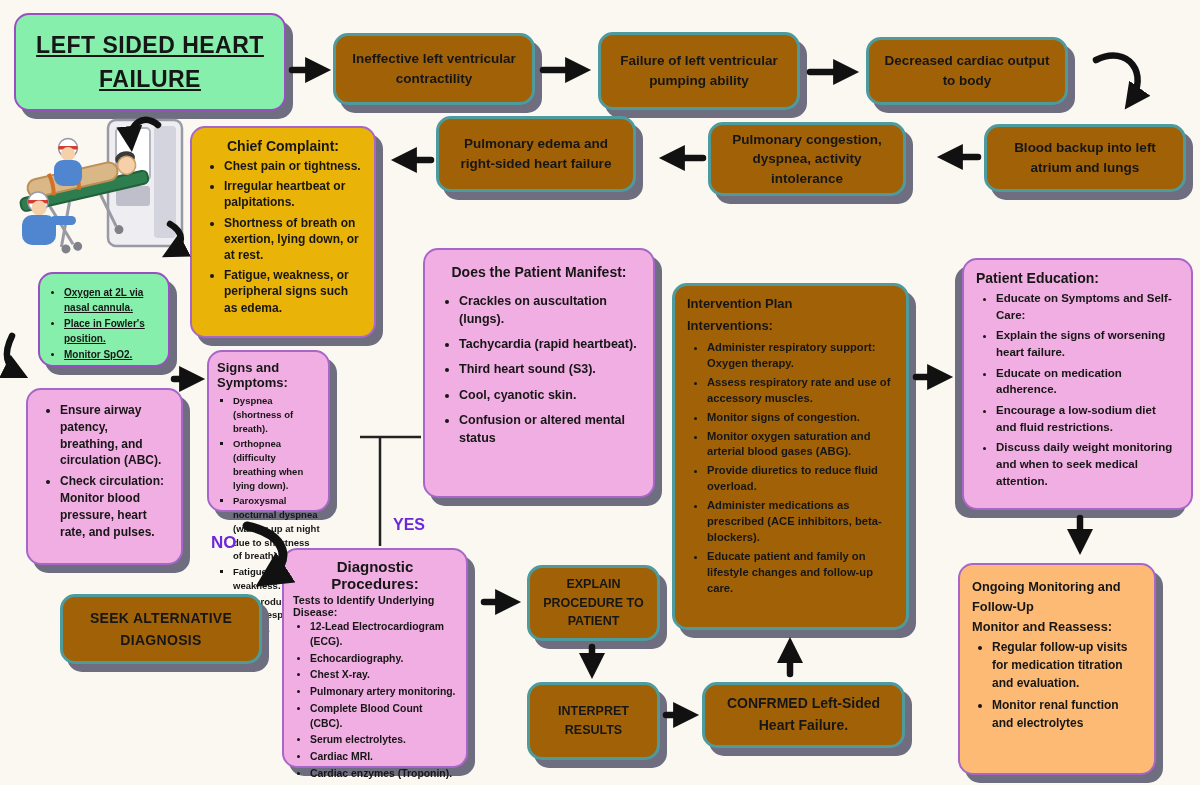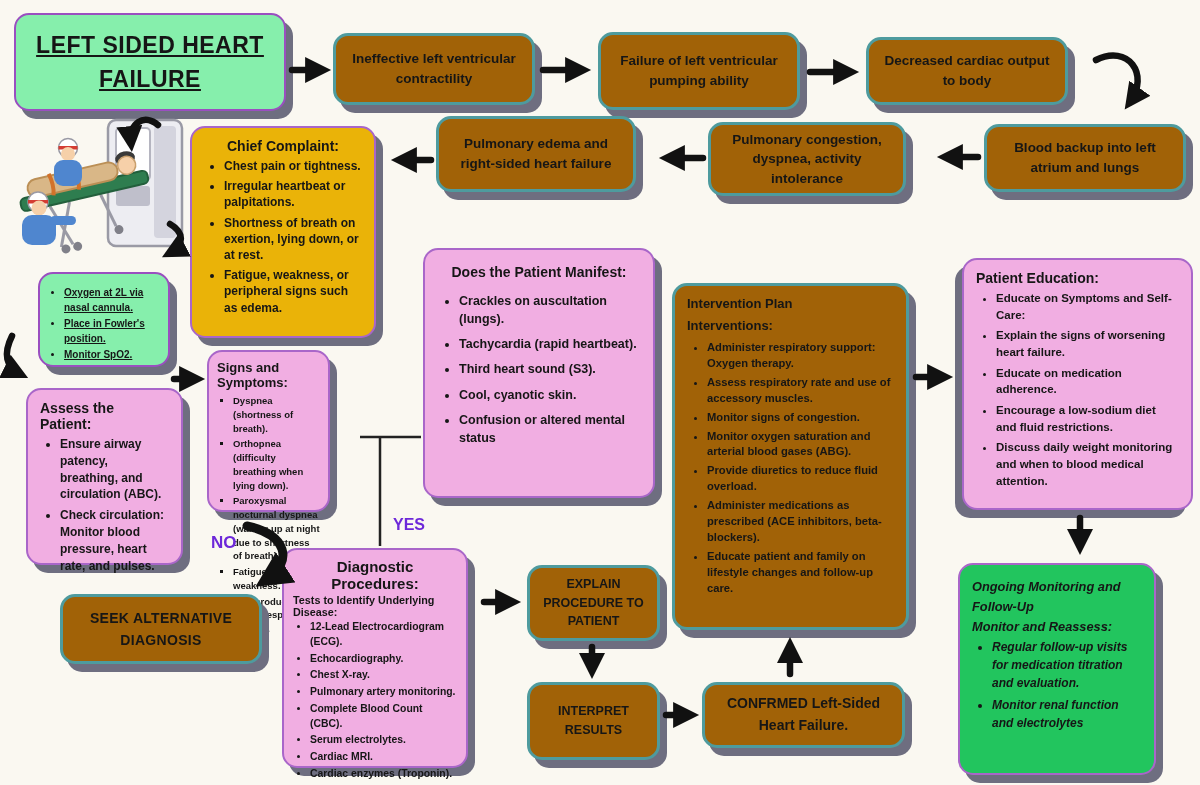--- a/index.html
+++ b/index.html
@@ -12,21 +12,21 @@
   .canvas { position: relative; width: 1200px; height: 785px; overflow: hidden; background:#faf8f1; }
 
   .box {
     position: absolute;
     border-radius: 15px;
     box-shadow: 7px 8px 0 #6e6e80;
     padding: 10px 12px;
   }
   .teal   { background:#a16207; border:3px solid #4e9b9e; }
   .pink   { background:#f1aee2; border:2.5px solid #a966c9; }
-  .pink2  { background:#22c55e; border:2.5px solid #a966c9;font-style:italic; }
+  .pink2  { background:#fdba74; border:2.5px solid #a966c9; }
   .purple { background:#86efac; border:2.5px solid #9a4fc0;text-decoration:underline; }
   .yellow { background:#eab308; border:2.5px solid #a966c9; }
   .shadow-left { box-shadow: -7px 8px 0 #6e6e80; }
 
   .flow-box { display:flex; align-items:center; justify-content:center; text-align:center;
               font-weight:bold; font-size:13.5px; line-height:1.45; padding:6px 10px; }
   .title-box { display:flex; align-items:center; justify-content:center; text-align:center;
                font-weight:bold; font-size:23px; line-height:1.5; letter-spacing:.5px; }
 
   .hdr     { font-weight:bold; font-size:14px; margin-bottom:4px; }
@@ -143,21 +143,20 @@
 
   <div class="box purple oxy" style="left:38px; top:272px; width:132px; height:95px; padding:9px 8px;">
     <ul>
         <li>Oxygen at 2L via nasal cannula.</li>
         <li>Place in Fowler's position.</li>
         <li>Monitor SpO2.</li>
       </ul>
   </div>
 
   <div class="box pink assess" style="left:26px; top:388px; width:157px; height:177px;">
-    <div class="hdr">Assess the Patient:</div>
     <ul>
         <li>Ensure airway patency, breathing, and circulation (ABC).</li>
         <li>Check circulation: Monitor blood pressure, heart rate, and pulses.</li>
       </ul>
   </div>
 
   <div class="box pink signs" style="left:207px; top:350px; width:123px; height:162px; padding:8px 8px;">
     <div class="hdr">Signs and Symptoms:</div>
     <ul>
         <li>Dyspnea (shortness of breath).</li>
@@ -193,21 +192,21 @@
       </ul>
   </div>
 
   <div class="box pink educ shadow-left" style="left:962px; top:258px; width:231px; height:252px;">
     <div class="hdr">Patient Education:</div>
     <ul>
         <li>Educate on Symptoms and Self-Care:</li>
         <li>Explain the signs of worsening heart failure.</li>
         <li>Educate on medication adherence.</li>
         <li>Encourage a low-sodium diet and fluid restrictions.</li>
-        <li>Discuss daily weight monitoring and when to blood medical attention.</li>
+        <li>Discuss daily weight monitoring and when to seek medical attention.</li>
       </ul>
   </div>
 
   <div class="box pink2 monitor" style="left:958px; top:563px; width:198px; height:212px; padding:12px 12px;">
     <div class="hdr">Ongoing Monitoring and Follow-Up</div>
     <div class="hdr">Monitor and Reassess:</div>
     <ul>
         <li>Regular follow-up visits for medication titration and evaluation.</li>
         <li>Monitor renal function and electrolytes</li>
       </ul>

